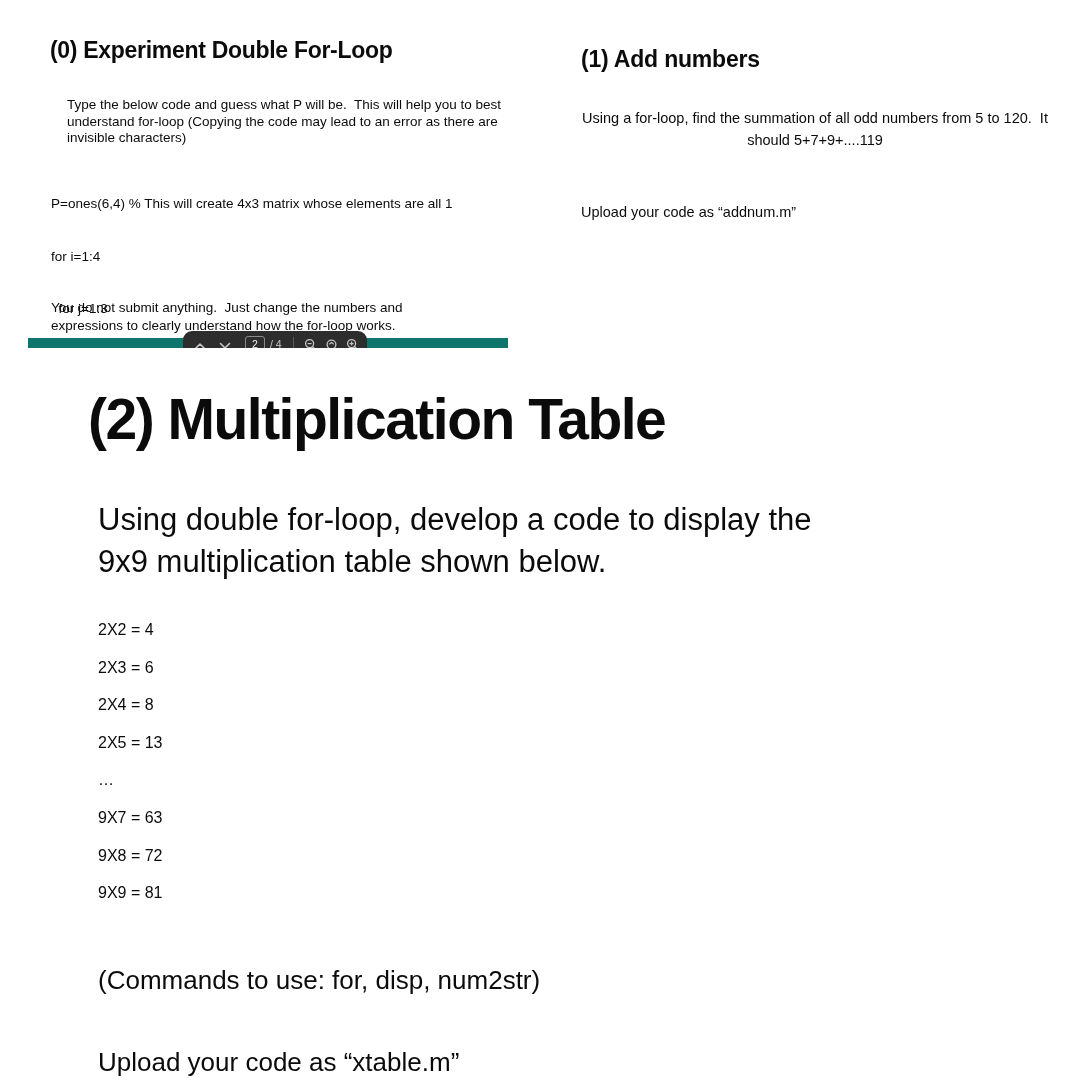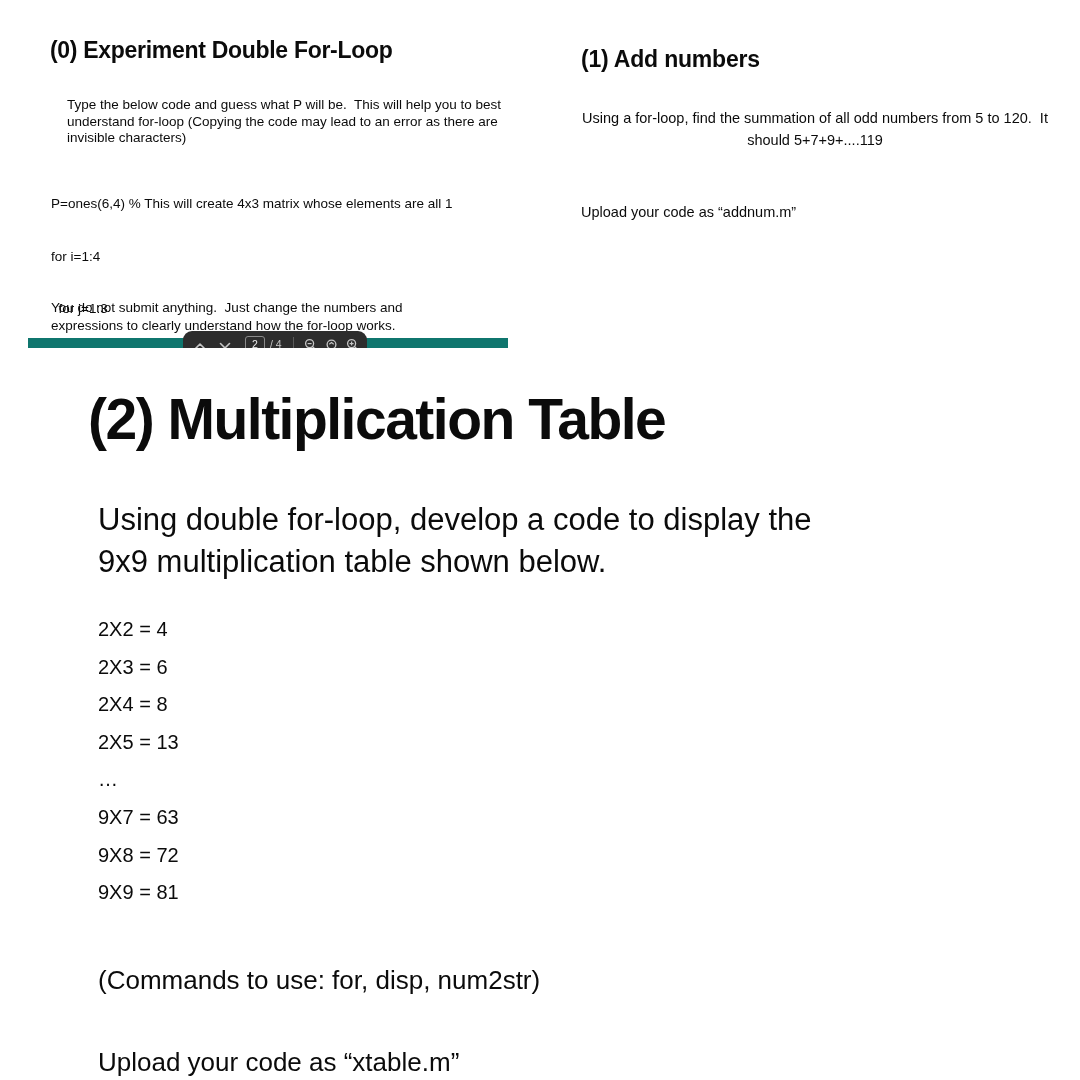--- a/index.html
+++ b/index.html
@@ -74,21 +74,21 @@
   .s2-heading {
     position:absolute; left:88px; top:386px;
     font-size:57px; font-weight:700; letter-spacing:-1.5px; white-space:nowrap;
   }
   .s2-intro {
     position:absolute; left:98px; top:499px; width:720px;
     font-size:31px; line-height:42px;
   }
   .s2-list {
     position:absolute; left:98px; top:611px;
-    font-size:20px;
+    font-size:16px;
   }
   .s2-list .mult-row { line-height:37.6px; }
   .s2-commands {
     position:absolute; left:98px; top:960px;
     font-size:26px; line-height:40px; white-space:nowrap;
   }
   .s2-upload {
     position:absolute; left:98px; top:1042px;
     font-size:26px; line-height:40px; white-space:nowrap;
   }

